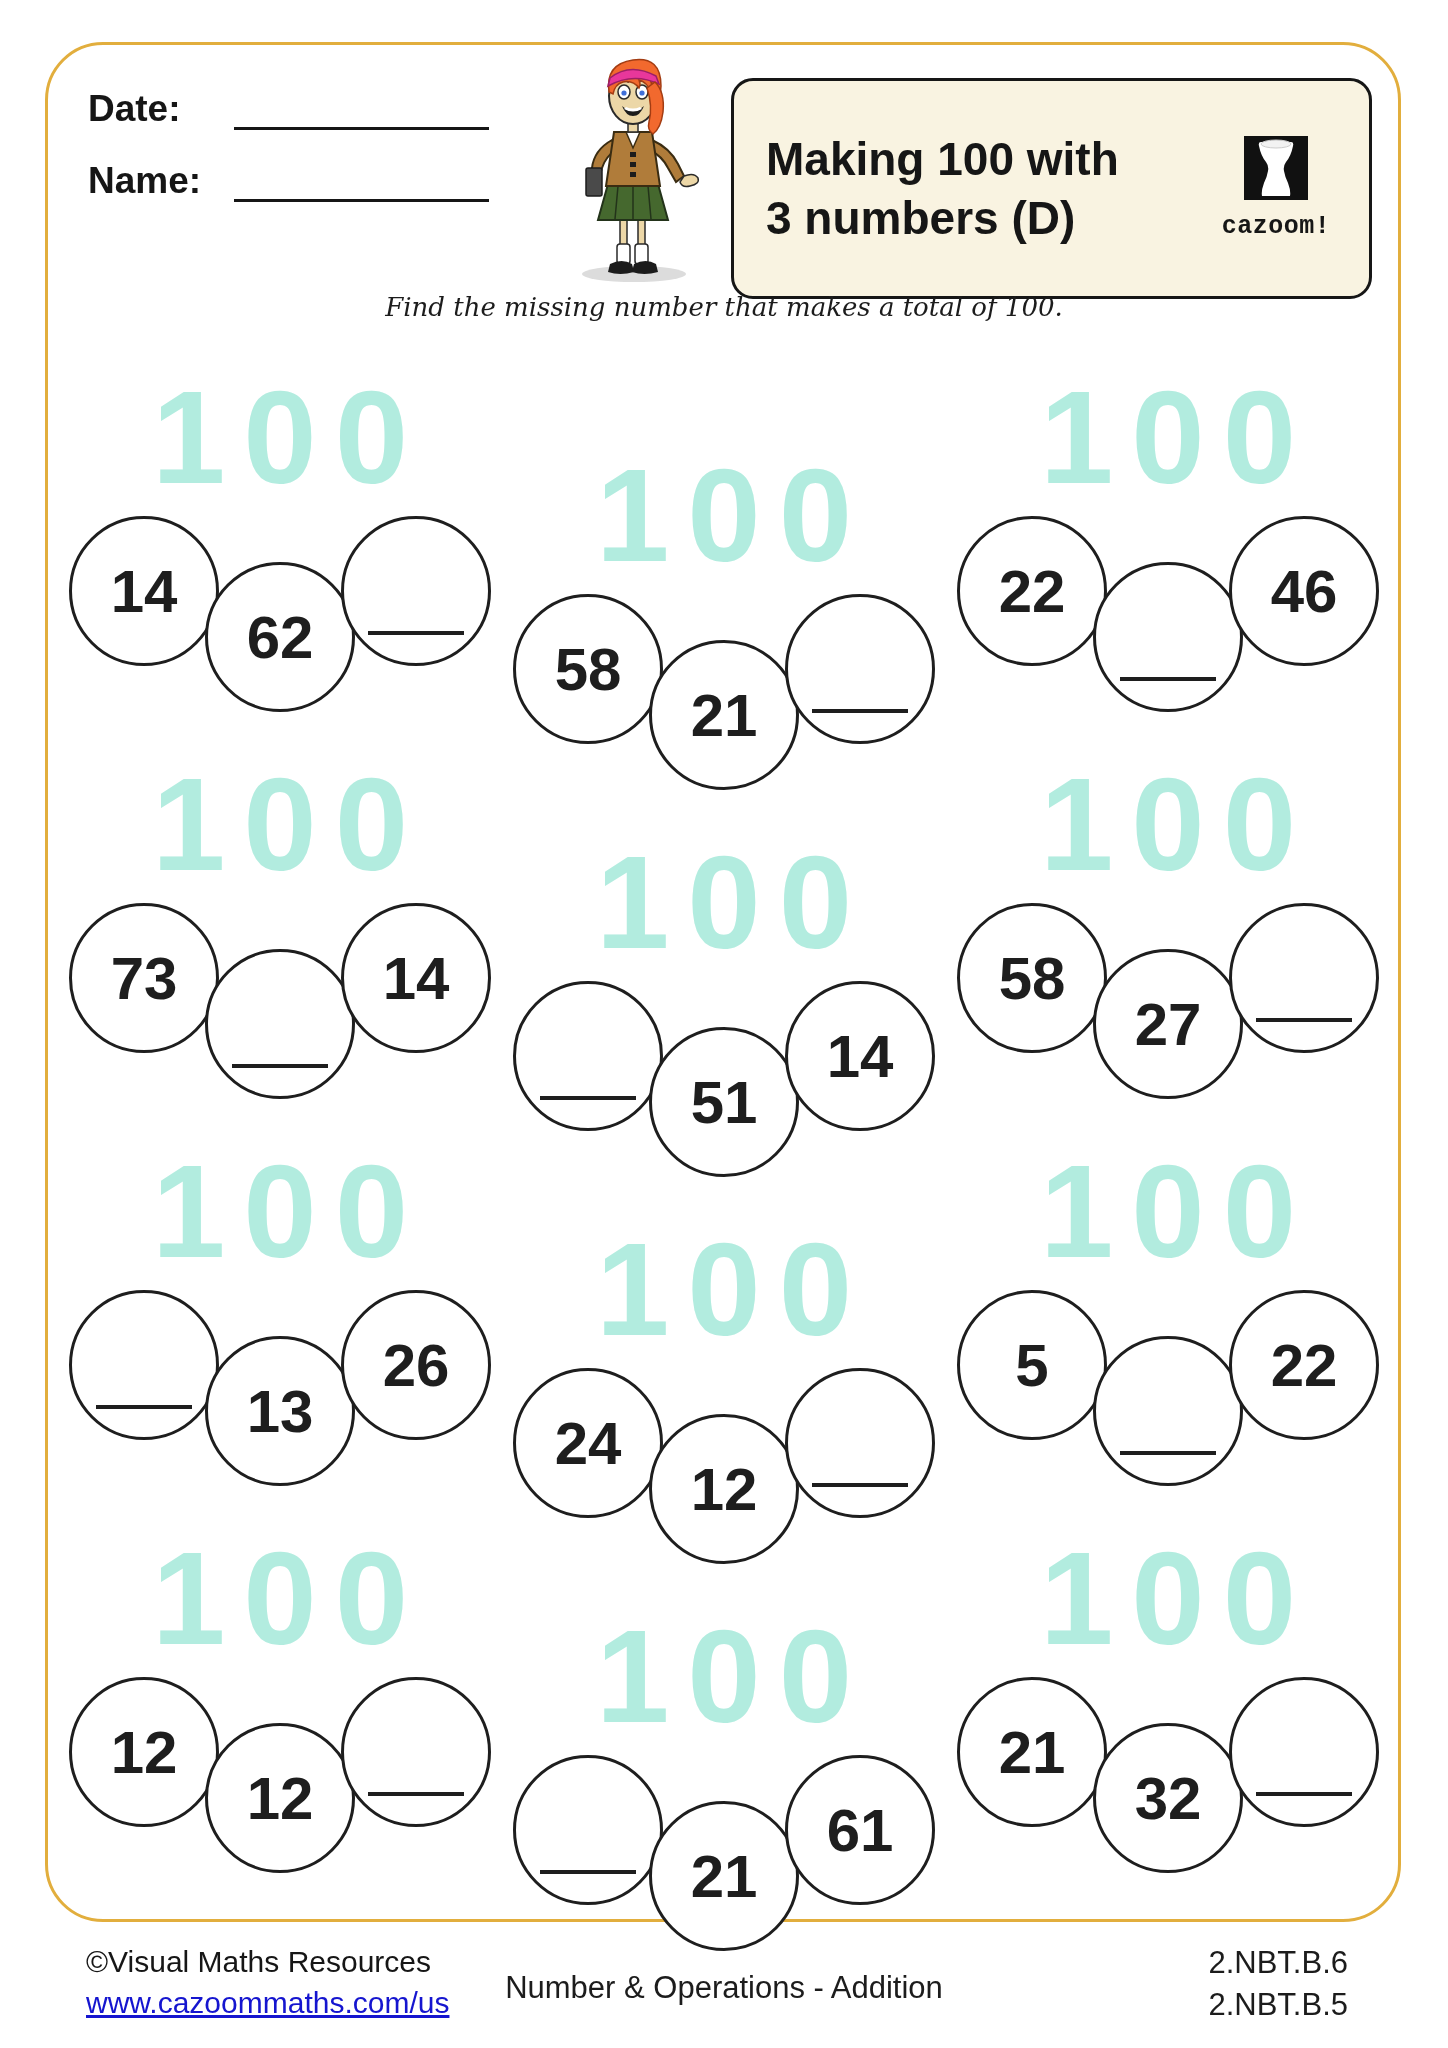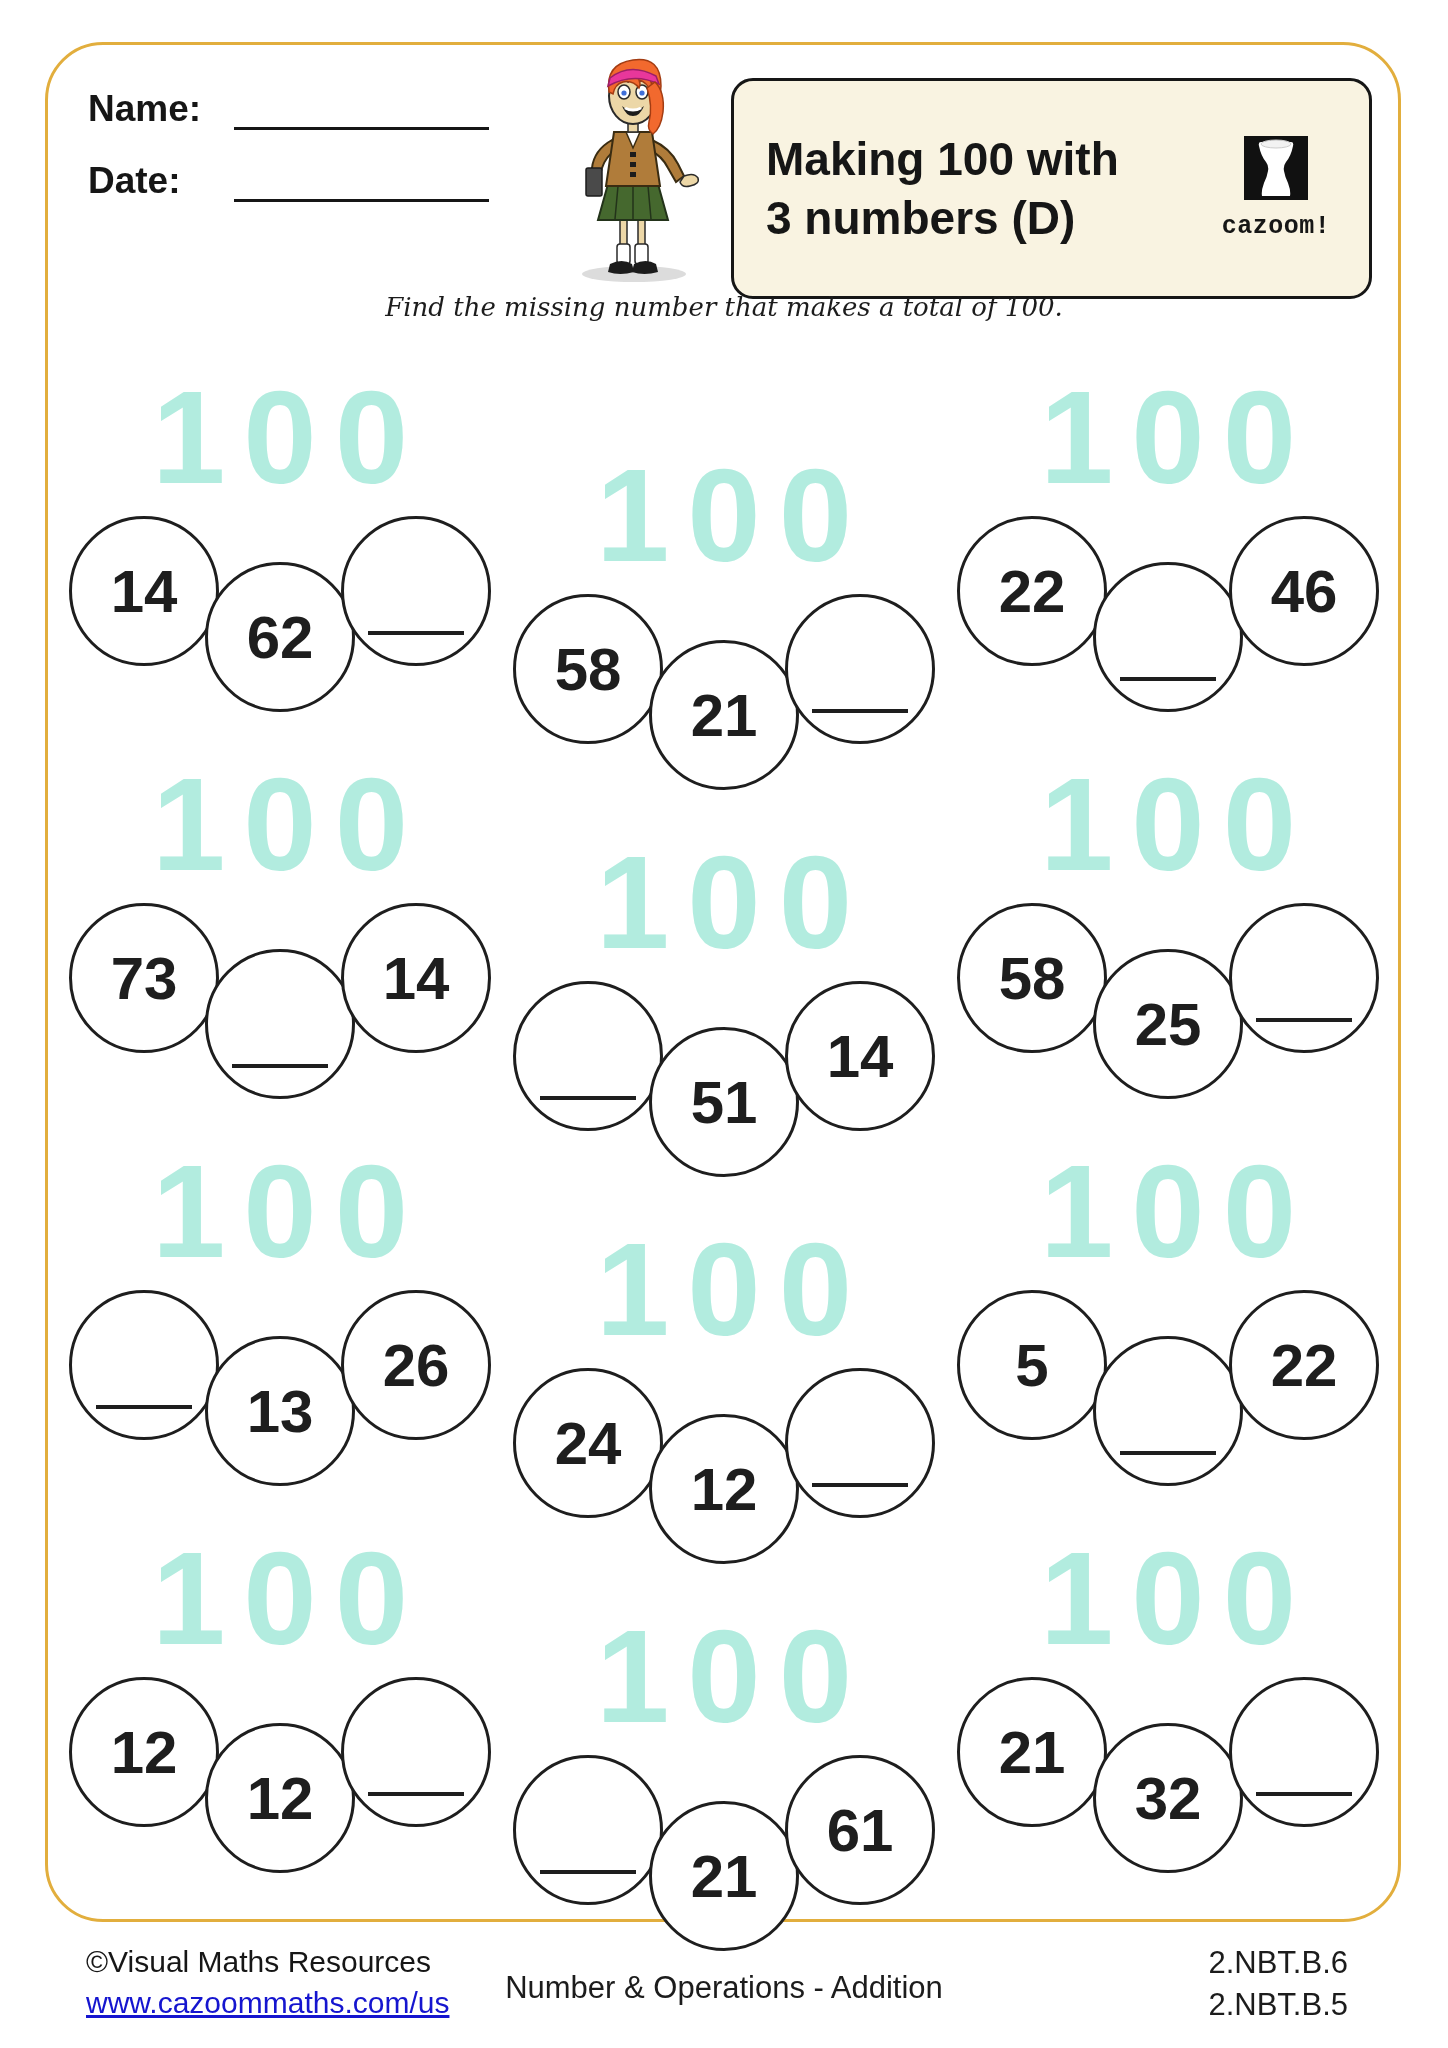--- a/index.html
+++ b/index.html
@@ -73,25 +73,25 @@
   .f-right{position:absolute;right:100px;top:0;text-align:right;font-size:31px;color:#1c1c1c;line-height:1.35;}
 </style>
 </head>
 <body>
 
 <div class="sheet">
   <div class="border-box"></div>
 
   <div class="name-date">
     <div class="nd-row">
+      <span class="nd-label">Date:</span>
+      <span class="nd-line"></span>
+    </div>
+    <div class="nd-row">
       <span class="nd-label">Name:</span>
-      <span class="nd-line"></span>
-    </div>
-    <div class="nd-row">
-      <span class="nd-label">Date:</span>
       <span class="nd-line"></span>
     </div>
   </div>
 
   <div class="character">
     <svg viewBox="0 0 160 240" width="160" height="240">
       <ellipse cx="82" cy="226" rx="52" ry="8" fill="#c9c9c9" opacity="0.65"></ellipse>
 
       <rect x="68" y="168" width="7" height="38" fill="#ecd7a7" stroke="#2a2a2a" stroke-width="1.5"></rect>
       <rect x="86" y="168" width="7" height="38" fill="#ecd7a7" stroke="#2a2a2a" stroke-width="1.5"></rect>
@@ -196,21 +196,21 @@
             <div class="blank-line"></div>
           </div>
           <div class="circle pos-mid">51</div>
           <div class="circle">14</div>
         </div>
       </div>
       <div class="puzzle">
         <div class="hundred">100</div>
         <div class="circles">
           <div class="circle">58</div>
-          <div class="circle pos-mid">25</div>
+          <div class="circle pos-mid">27</div>
           <div class="circle">
             <div class="blank-line"></div>
           </div>
         </div>
       </div>
       <div class="puzzle">
         <div class="hundred">100</div>
         <div class="circles">
           <div class="circle">
             <div class="blank-line"></div>

